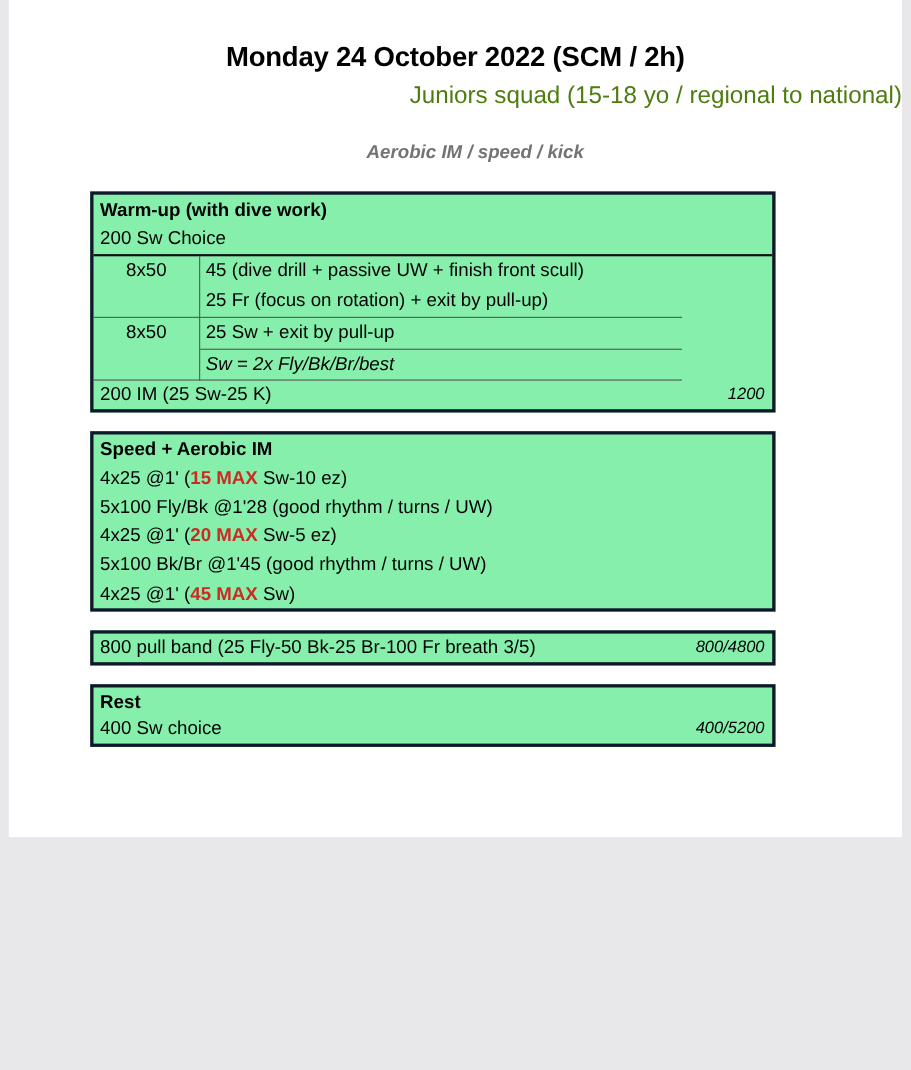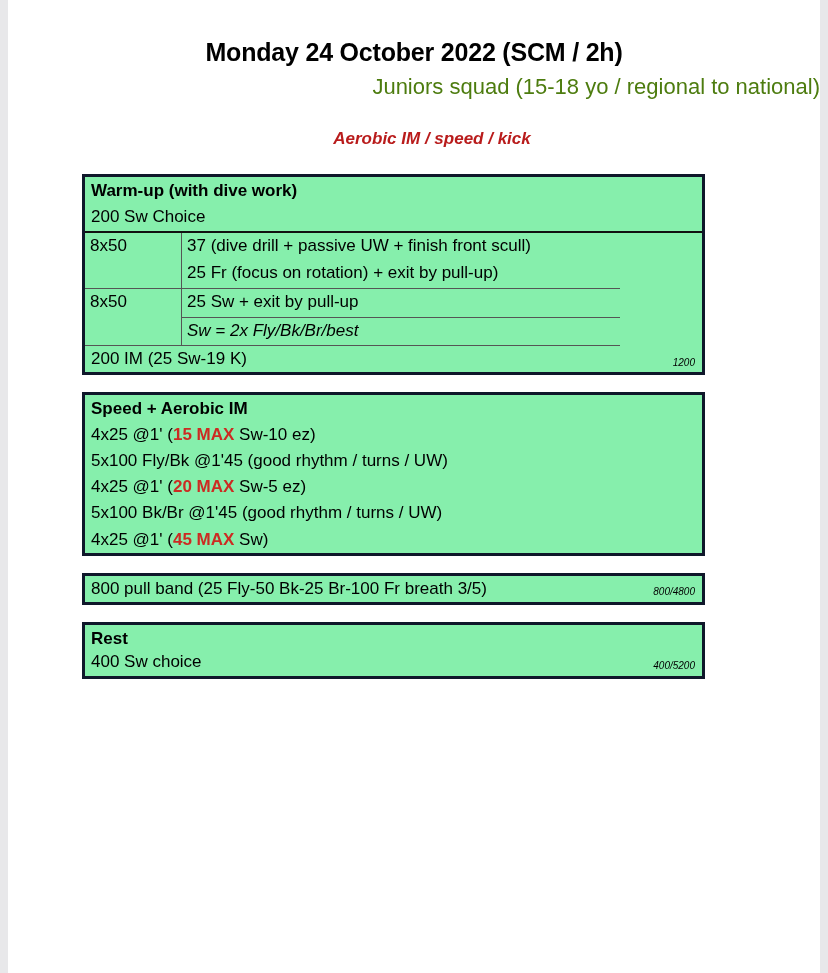--- a/index.html
+++ b/index.html
@@ -12,21 +12,21 @@
     height: 973px;
     position: relative;
     font-family: "Liberation Sans", sans-serif;
     overflow: hidden;
   }
   .page {
     position: absolute;
     left: 8px;
     top: 0;
     width: 812px;
-    height: 973px;
+    height: 761px;
     background: #ffffff;
     box-sizing: border-box;
   }
 
   
   .doc-title {
     text-align: center;
     font-size: 25px;
     font-weight: bold;
     color: #000;
@@ -37,21 +37,21 @@
     text-align: right;
     font-size: 22px;
     color: #4d7c0f;
     margin: 7px 0 0 0;
   }
   .doc-theme {
     text-align: center;
     font-size: 17px;
     font-weight: bold;
     font-style: italic;
-    color: #b91c1c;
+    color: #737373;
     margin: 29px 0 0 0;
     padding-left: 36px;
   }
 
   
   .sections {
     margin: 25px 0 0 0;
     padding: 0 0 0 74px;
   }
   .section {
@@ -80,21 +80,21 @@
     color: #cc3b2f;
     font-style: italic;
     font-weight: bold;
     padding-left: 96px;
   }
   .maxred {
     color: #cc2b22;
     font-weight: bold;
   }
   .total {
-    font-size: 10px;
+    font-size: 15px;
     font-style: italic;
     color: #000;
     position: absolute;
     right: 7px;
     margin-top: 20px;
   }
   .line-with-total {
     position: relative;
   }
   .line-with-total .total {
@@ -123,20 +123,21 @@
     vertical-align: middle;
     padding: 1px 5px 2px 5px;
     line-height: 1.45;
     white-space: nowrap;
     border-bottom: 1.5px solid #555;
   }
   .itc.label {
     width: 86px;
     border-right: 1.5px solid #555;
     border-bottom: 1.5px solid #555;
+    text-align: center;
   }
   .itc.note { font-style: italic; }
   .inner-table .itr:last-child .itc { border-bottom: 1.5px solid #555; }
 
   
   .section.compact .section-title { padding-bottom: 1px; }
 </style>
 </head>
 <body>
 
@@ -148,48 +149,48 @@
 
   <div class="sections">
 
     <div class="section">
       <div class="section-title">Warm-up (with dive work)</div>
       <div class="line">200 Sw Choice</div>
       <hr class="hr-full">
       <div class="inner-table">
         <div class="itr">
           <div class="itc label" style="border-bottom:none;">8x50</div>
-          <div class="itc" style="border-bottom:none;">37 (dive drill + passive UW + finish front scull)</div>
+          <div class="itc" style="border-bottom:none;">45 (dive drill + passive UW + finish front scull)</div>
         </div>
         <div class="itr">
           <div class="itc label" style="border-top:none;"></div>
           <div class="itc">25 Fr (focus on rotation) + exit by pull-up)</div>
         </div>
         <div class="itr">
           <div class="itc label" style="border-bottom:none;">8x50</div>
           <div class="itc">25 Sw + exit by pull-up</div>
         </div>
         <div class="itr">
           <div class="itc label"></div>
           <div class="itc note">Sw = 2x Fly/Bk/Br/best</div>
         </div>
       </div>
       <div class="line line-with-total">
-        <span>200 IM (25 Sw-19 K)</span>
+        <span>200 IM (25 Sw-25 K)</span>
         <span class="total">1200</span>
       </div>
     </div>
 
     <div class="section">
       <div class="section-title">Speed + Aerobic IM</div>
       <div class="line">
         <span>4x25 @1' (</span><span class="maxred">15 MAX</span><span> Sw-10 ez)</span>
       </div>
       <div class="line">
-        <span>5x100 Fly/Bk @1'45 (good rhythm / turns / UW)</span>
+        <span>5x100 Fly/Bk @1'28 (good rhythm / turns / UW)</span>
       </div>
       <div class="line">
         <span>4x25 @1' (</span><span class="maxred">20 MAX</span><span> Sw-5 ez)</span>
       </div>
       <div class="line">
         <span>5x100 Bk/Br @1'45 (good rhythm / turns / UW)</span>
       </div>
       <div class="line">
         <span>4x25 @1' (</span><span class="maxred">45 MAX</span><span> Sw)</span>
       </div>

